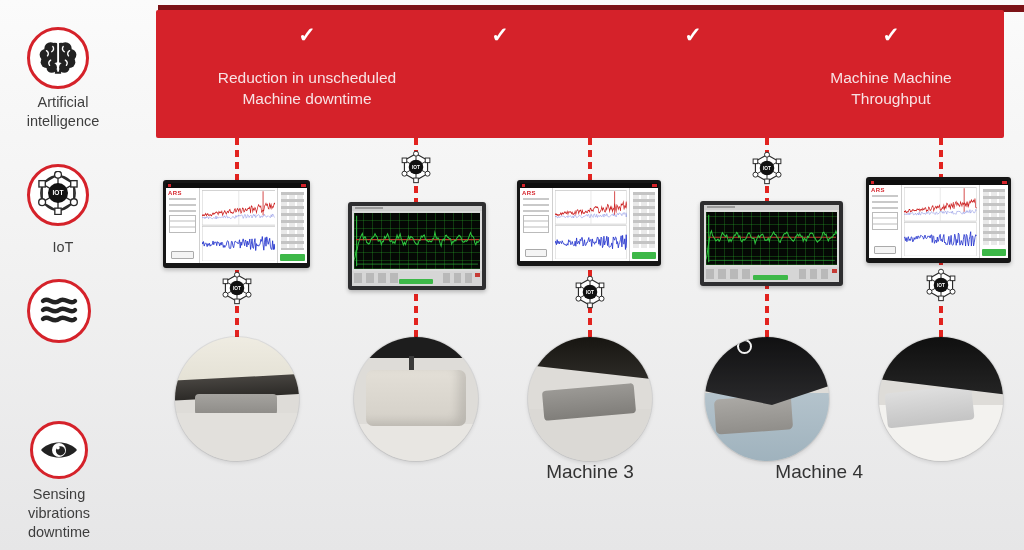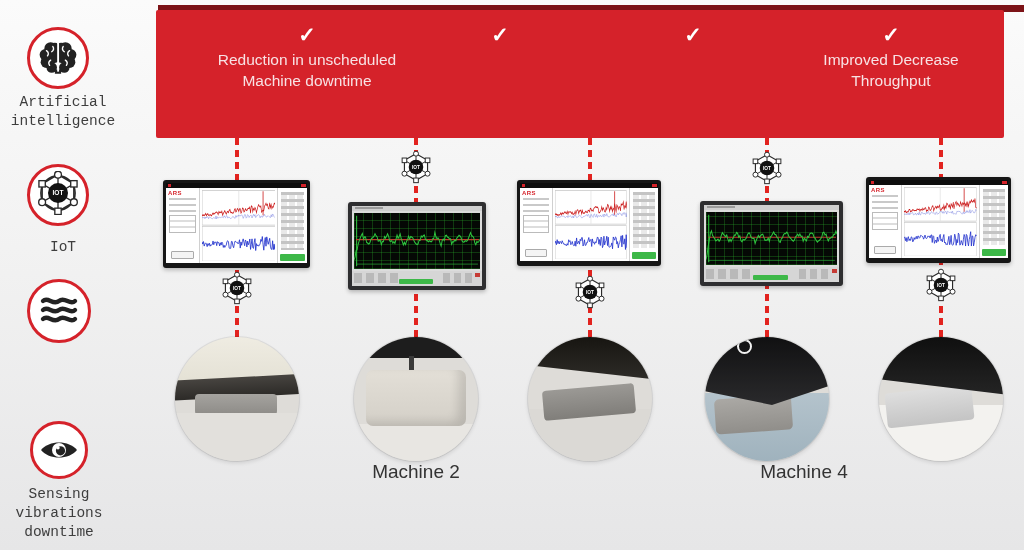--- a/index.html
+++ b/index.html
@@ -3,28 +3,28 @@
 <meta charset="utf-8">
 <style>
   html,body{margin:0;padding:0;}
   body{font-family:"Liberation Sans",sans-serif;background:#dfdfe0;}
   #slide{position:relative;width:1024px;height:550px;overflow:hidden;
     background:linear-gradient(180deg,#fbfbfb 0%,#f2f2f2 45%,#e6e6e7 100%);}
 
   
   .side-circle{position:absolute;background:#fff;border:3px solid #d5222a;border-radius:50%;
     display:flex;align-items:center;justify-content:center;box-sizing:border-box;}
-  .side-label{position:absolute;text-align:center;color:#3e3e3e;font-size:14.5px;line-height:1.32;font-family:Liberation Mono, monospace;}
+  .side-label{position:absolute;text-align:center;color:#3e3e3e;font-size:14.5px;line-height:1.32;}
 
   
   .dark-strip{position:absolute;left:158px;top:5px;width:866px;height:7px;background:#7c1317;}
   .banner{position:absolute;left:156px;top:10px;width:848px;height:128px;background:#d5222a;border-radius:2px;}
   .benefit{position:absolute;top:14px;display:flex;flex-direction:column;align-items:center;}
   .benefit .check{color:#ffffff;font-size:21px;font-weight:bold;line-height:1;}
-  .benefit .btext{margin-top:5px;color:#f8e2e4;font-size:15.5px;line-height:1.35;text-align:center;}
+  .benefit .btext{margin-top:23px;color:#f8e2e4;font-size:15.5px;line-height:1.35;text-align:center;}
 
   
   .dash{position:absolute;top:138px;height:205px;width:4px;z-index:1;
     background:repeating-linear-gradient(180deg,#e2231f 0 7px,transparent 7px 12px);}
 
   
   .monitor{position:absolute;z-index:3;border-radius:3px;box-shadow:0 2px 4px rgba(0,0,0,.25);box-sizing:border-box;}
   .monitor.analytics{background:#161616;padding:3px 3px 5px 3px;}
   .a-screen{width:100%;height:100%;background:#fff;display:flex;flex-direction:column;overflow:hidden;}
   .m-titlebar{height:5px;background:#0d0d0d;position:relative;flex:0 0 auto;}
@@ -186,21 +186,21 @@
       <span class="btext">Reduction in unscheduled Machine downtime</span>
     </div>
     <div class="benefit" style="left:289px;width:110px;">
       <span class="check">✓</span>
     </div>
     <div class="benefit" style="left:472px;width:130px;">
       <span class="check">✓</span>
     </div>
     <div class="benefit" style="left:650px;width:170px;">
       <span class="check">✓</span>
-      <span class="btext">Improved Decrease Throughput</span>
+      <span class="btext">Machine Machine Throughput</span>
     </div>
   </div>
 
   <div class="dash" style="left:235px;"></div>
   <div class="dash" style="left:414px;"></div>
   <div class="dash" style="left:588px;"></div>
   <div class="dash" style="left:765px;"></div>
   <div class="dash" style="left:939px;"></div>
 
   <div class="monitor analytics" style="left:163px;top:180px;width:147px;height:88px;">
@@ -463,17 +463,17 @@
       <div class="ph-device"></div>
       <div class="ph-plate"></div>
       <div class="ph-ring"></div>
   </div>
   <div class="photo m5" style="left:879px;">
     <div class="ph-floor speck"></div>
       <div class="ph-device"></div>
       <div class="ph-plate"></div>
   </div>
 
-  <div class="machine-label" style="left:336px;">Machine 2</div>
-  <div class="machine-label" style="left:724px;">Machine 4</div>
+  <div class="machine-label" style="left:510px;">Machine 3</div>
+  <div class="machine-label" style="left:703px;text-align:right;">Machine 4</div>
 
 
 </div>
 
 </body></html>

